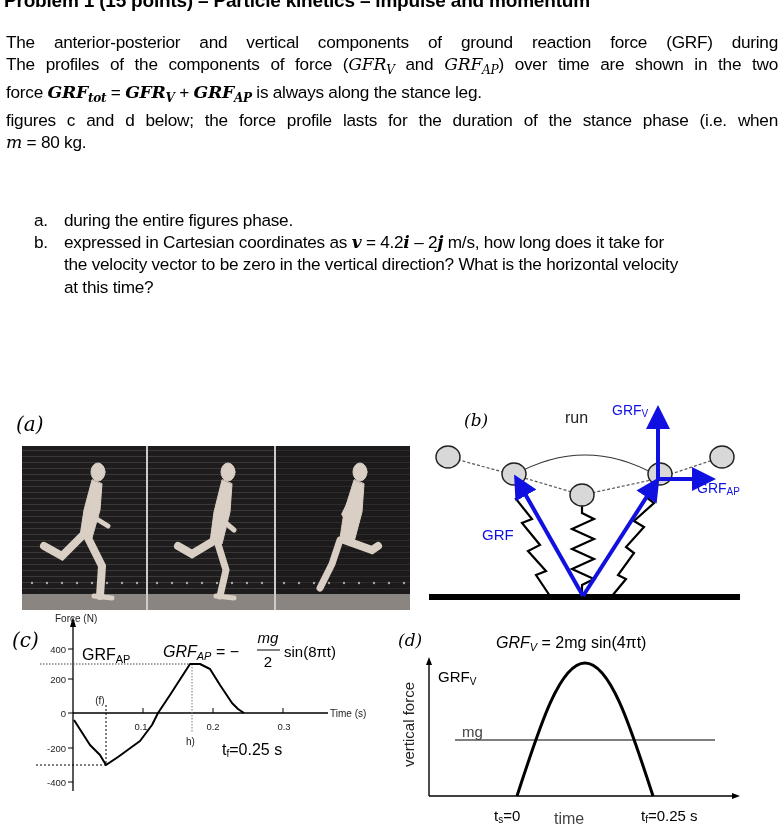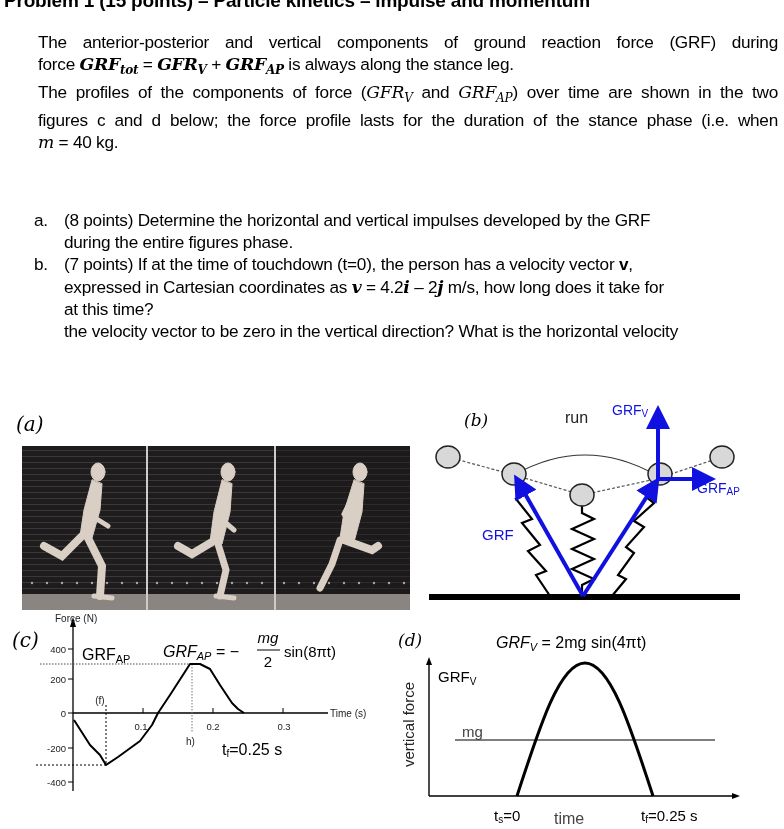--- a/index.html
+++ b/index.html
@@ -1,56 +1,54 @@
 <!DOCTYPE html>
 <html><head>
 <meta charset="utf-8">
 <style>
   html, body { margin:0; padding:0; background:#ffffff; }
   body { width:784px; height:829px; position:relative; overflow:hidden; color:#000; font-family:"Liberation Sans", sans-serif; }
   .title { position:absolute; left:4px; top:-10px; font-size:19px; font-weight:bold; white-space:nowrap; letter-spacing:-0.2px; }
   .para { position:absolute; left:6px; width:772px; font-size:17.2px; line-height:22.2px; text-align:justify; letter-spacing:-0.25px; }
-  .para .line { display:block; white-space:nowrap; text-align-last:justify; text-align:justify;margin-left:32px; }
+  .para .line { display:block; white-space:nowrap; text-align-last:justify; text-align:justify; }
   .para .line.last { text-align-last:left; }
   .math { font-family:"DejaVu Serif", serif; font-style:italic; }
   .mathb { font-family:"DejaVu Serif", serif; font-style:italic; font-weight:bold; }
   .sub { font-size:0.7em; vertical-align:-0.3em; }
   .list { position:absolute; left:34px; width:744px; font-size:17.2px; line-height:22.2px; letter-spacing:-0.25px; }
   .li { position:relative; padding-left:30px; }
   .li .mk { position:absolute; left:0; top:0; }
   .li .ln { display:block; white-space:nowrap; }
   .abs { position:absolute; }
   .figlabel { font-family:"DejaVu Serif", serif; font-style:italic; font-size:20px; }
   svg text { font-family:"Liberation Sans", sans-serif; }
 </style>
 </head>
 <body>
 
 <div class="title">Problem 1 (15 points) – Particle kinetics – impulse and momentum</div>
 
 <div class="para" style="top:31px;">
   <span class="line">The anterior-posterior and vertical components of ground reaction force (GRF) during</span>
+  <span class="line"><span>The profiles of the components of force (</span><span class="math"><span>GFR</span><span class="sub">V</span></span><span> and </span><span class="math"><span>GRF</span><span class="sub">AP</span></span><span>) over time are shown in the two</span></span>
   <span class="line last"><span>force </span><span class="mathb"><span>GRF</span><span class="sub">tot</span></span><span> = </span><span class="mathb"><span>GFR</span><span class="sub">V</span></span><span> + </span><span class="mathb"><span>GRF</span><span class="sub">AP</span></span><span> is always along the stance leg.</span></span>
-  <span class="line"><span>The profiles of the components of force (</span><span class="math"><span>GFR</span><span class="sub">V</span></span><span> and </span><span class="math"><span>GRF</span><span class="sub">AP</span></span><span>) over time are shown in the two</span></span>
   <span class="line">figures c and d below; the force profile lasts for the duration of the stance phase (i.e. when</span>
-  <span class="line last"><span class="math">m</span><span> = 40 kg.</span></span>
+  <span class="line last"><span class="math">m</span><span> = 80 kg.</span></span>
 </div>
 
 <div class="list" style="top:209px;">
   <div class="li">
     <span class="mk">a.</span>
-    <span class="ln">(8 points) Determine the horizontal and vertical impulses developed by the GRF</span>
     <span class="ln">during the entire figures phase.</span>
   </div>
   <div class="li">
     <span class="mk">b.</span>
-    <span class="ln"><span>(7 points) If at the time of touchdown (t=0), the person has a velocity vector </span><b>v</b><span>,</span></span>
     <span class="ln"><span>expressed in Cartesian coordinates as </span><span class="mathb">v</span><span> = 4.2</span><span class="mathb">i</span><span> – 2</span><span class="mathb">j</span><span> m/s, how long does it take for</span></span>
+    <span class="ln">the velocity vector to be zero in the vertical direction? What is the horizontal velocity</span>
     <span class="ln">at this time?</span>
-    <span class="ln">the velocity vector to be zero in the vertical direction? What is the horizontal velocity</span>
   </div>
 </div>
 
 <div class="abs figlabel" style="left:16px; top:412px;">(a)</div>
 
 <svg class="abs" style="left:22px; top:446px;" width="388" height="164" viewBox="0 0 388 164">
   <defs>
     <pattern id="stripes" width="6" height="6" patternUnits="userSpaceOnUse">
       <rect width="6" height="6" fill="#1e1c1d"></rect>
       <rect width="6" height="1" y="4" fill="#3a3839"></rect>

